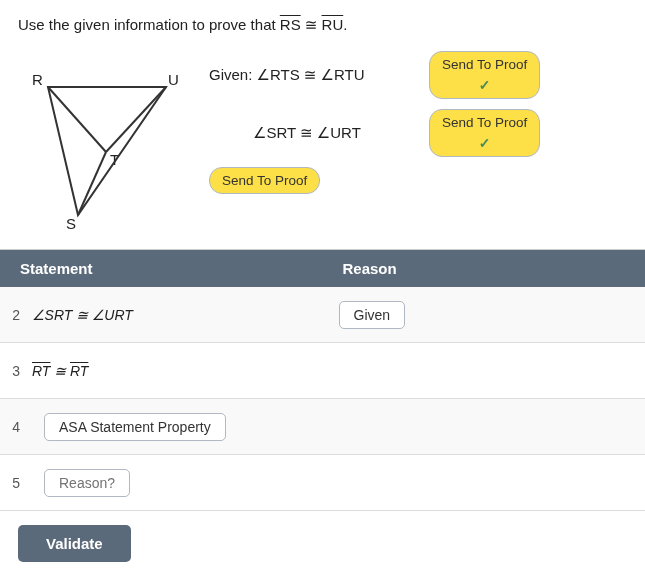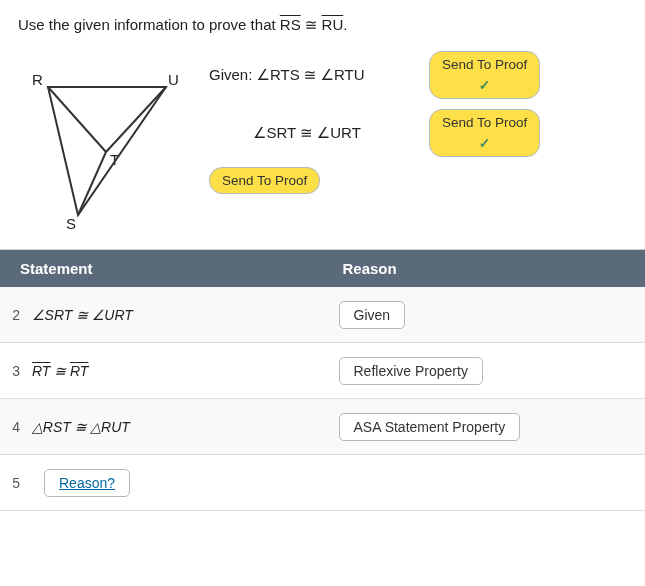--- a/index.html
+++ b/index.html
@@ -211,35 +211,32 @@
       <div class="row-num">2</div>
       <div class="row-stmt-text">∠SRT ≅ ∠URT</div>
       <div class="row-reason">
         <span class="reason-box">Given</span>
       </div>
     </div>
 
     <div class="table-row">
       <div class="row-num">3</div>
       <div class="row-stmt-text"><span class="overline">RT</span> ≅ <span class="overline">RT</span></div>
-      <div class="row-reason">
-        <span class="reason-box">Reflexive Property</span>
-      </div>
     </div>
 
     <div class="table-row">
       <div class="row-num">4</div>
-      <div class="row-stmt-text">△RST ≅ △RUT</div>
       <div class="row-reason">
         <span class="reason-box">ASA Statement Property</span>
       </div>
     </div>
 
     <div class="table-row">
       <div class="row-num">5</div>
       <div class="row-reason">
-        <span class="reason-box" style="color:#0369a1;text-decoration:underline;">Reason?</span>
+        <span class="reason-box" style="color:#737373;">Reason?</span>
       </div>
     </div>
   </div>
 
   
+  <button class="validate-btn">Validate</button>
 </div>
 
 </body></html>

